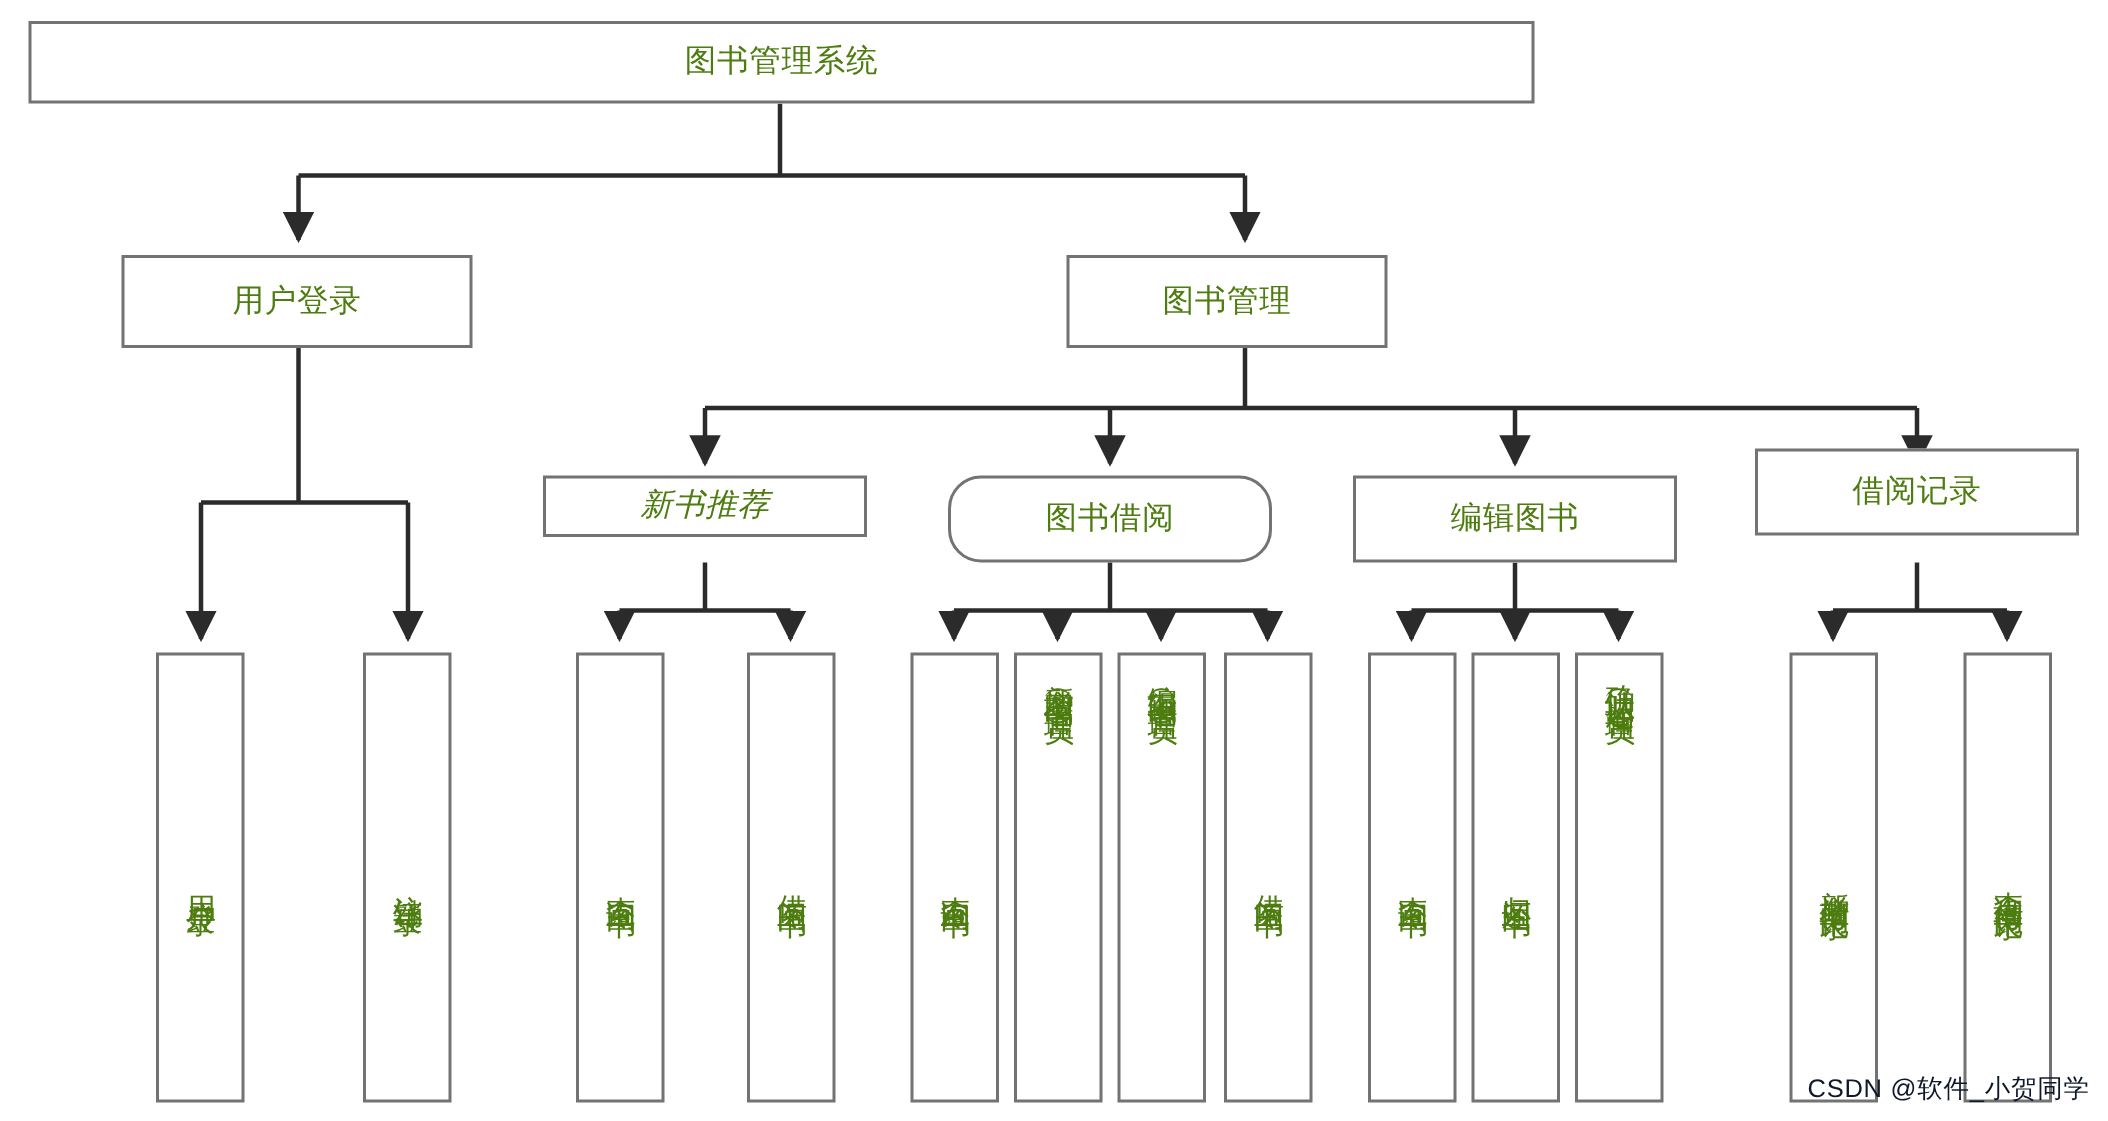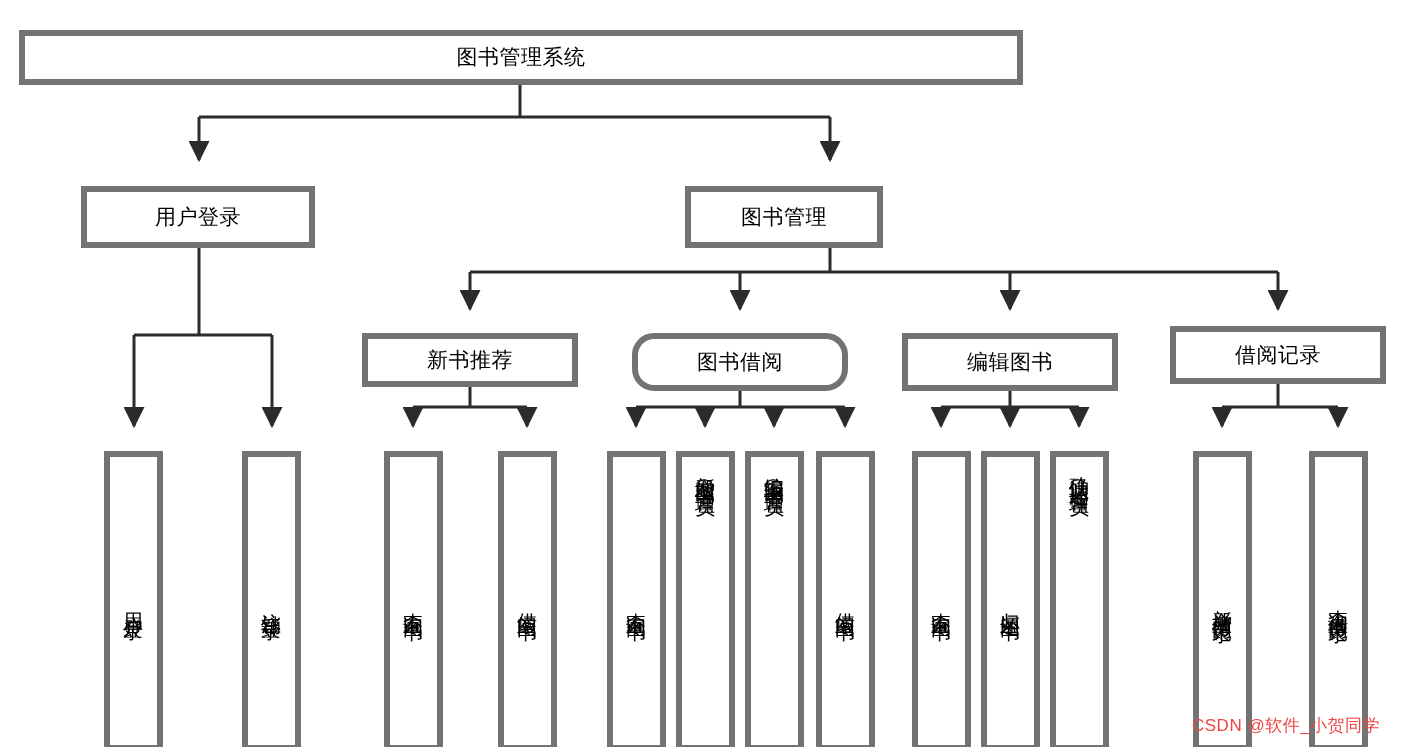--- a/index.html
+++ b/index.html
@@ -21,26 +21,25 @@
     position: absolute;
     left: 0;
     top: 0;
     width: 1405px;
     height: 747px;
   }
   .node-box {
     position: absolute;
     box-sizing: border-box;
     background: #ffffff;
-    border: 6px solid #737373;
+    border: 2px solid #737373;
     display: flex;
     align-items: center;
     justify-content: center;
-    color: #000000;
-    margin-top: 16px;
+    color: #4d7c0f;
   }
   .node-box.horizontal .node-label {
     font-size: 21px;
     line-height: 1.15;
     letter-spacing: 0.5px;
     white-space: nowrap;
   }
   .node-box.vertical {
     align-items: flex-start;
     padding-top: 4px;
@@ -53,23 +52,24 @@
     line-height: 1.0;
     white-space: nowrap;
     text-align: center;
   }
   .node-box.vertical.centered {
     align-items: center;
   }
   .watermark {
     position: absolute;
     font-size: 17px;
-    color: #ef4444;
+    color: #0f172a;
     white-space: nowrap;
     letter-spacing: 0.5px;
+    margin-left: 13px;
   }
 </style>
 </head>
 <body>
 
 <div id="diagram-canvas">
 
   <svg class="layer" viewBox="0 0 1405 747" xmlns="http://www.w3.org/2000/svg">
     <defs>
       <marker id="arrow" viewBox="0 0 10 10" refX="9" refY="5" markerWidth="7" markerHeight="7" orient="auto-start-reverse">
@@ -121,37 +121,37 @@
   </svg>
 
   <div class="node-box horizontal" style="left:19px; top:14px; width:1004px; height:55px;">
     <span class="node-label">图书管理系统</span>
   </div>
 
   <div class="node-box horizontal" style="left:81px; top:170px; width:234px; height:62px;">
     <span class="node-label">用户登录</span>
   </div>
 
-  <div class="node-box horizontal" style="left:685px; top:170px; width:198px; height:62px;">
+  <div class="node-box horizontal" style="left:711px; top:170px; width:214px; height:62px;">
     <span class="node-label">图书管理</span>
   </div>
 
-  <div class="node-box horizontal" style="left:362px; top:317px; width:216px; height:54px;">
+  <div class="node-box horizontal" style="left:362px; top:317px; width:216px; height:41px;font-style:italic;">
     <span class="node-label">新书推荐</span>
   </div>
 
   <div class="node-box horizontal" style="left:632px; top:317px; width:216px; height:58px;border-radius:22px;">
     <span class="node-label">图书借阅</span>
   </div>
 
   <div class="node-box horizontal" style="left:902px; top:317px; width:216px; height:58px;">
     <span class="node-label">编辑图书</span>
   </div>
 
-  <div class="node-box horizontal" style="left:1170px; top:310px; width:216px; height:58px;">
+  <div class="node-box horizontal" style="left:1170px; top:299px; width:216px; height:58px;">
     <span class="node-label">借阅记录</span>
   </div>
 
   <div class="node-box vertical centered" style="left:104px; top:435px; width:59px; height:300px;">
     <span class="node-label">用户登录</span>
   </div>
 
   <div class="node-box vertical centered" style="left:242px; top:435px; width:59px; height:300px;">
     <span class="node-label">注销登录</span>
   </div>

